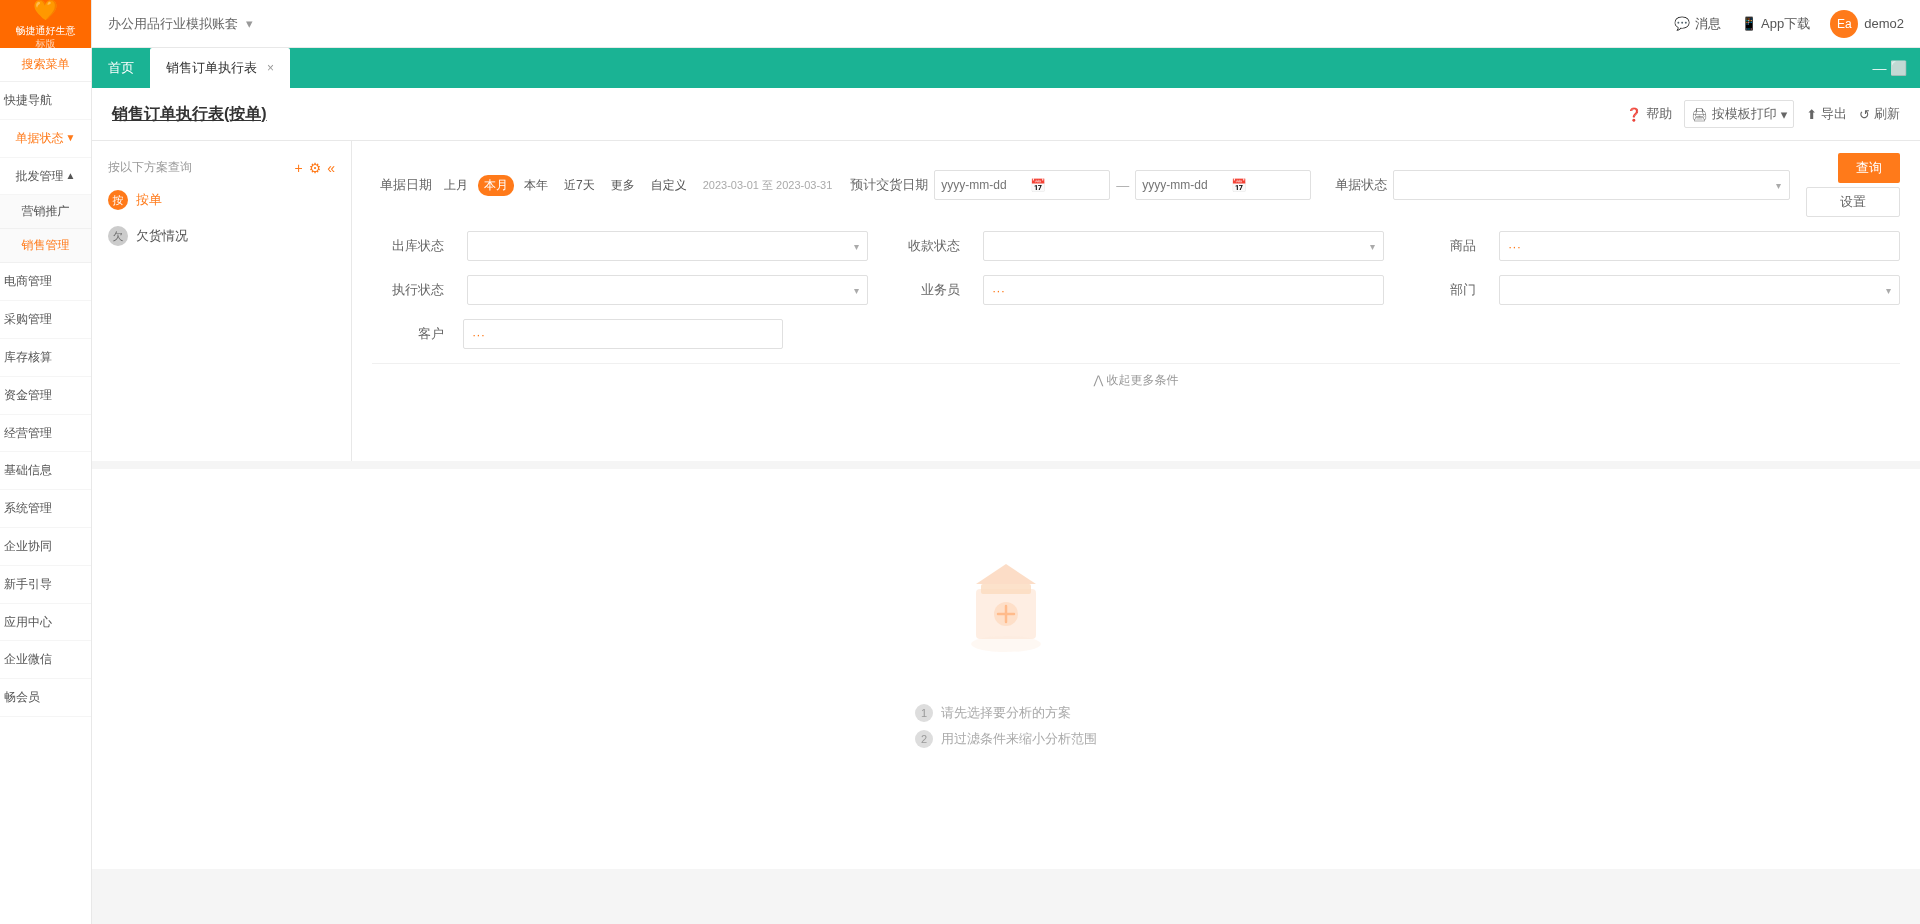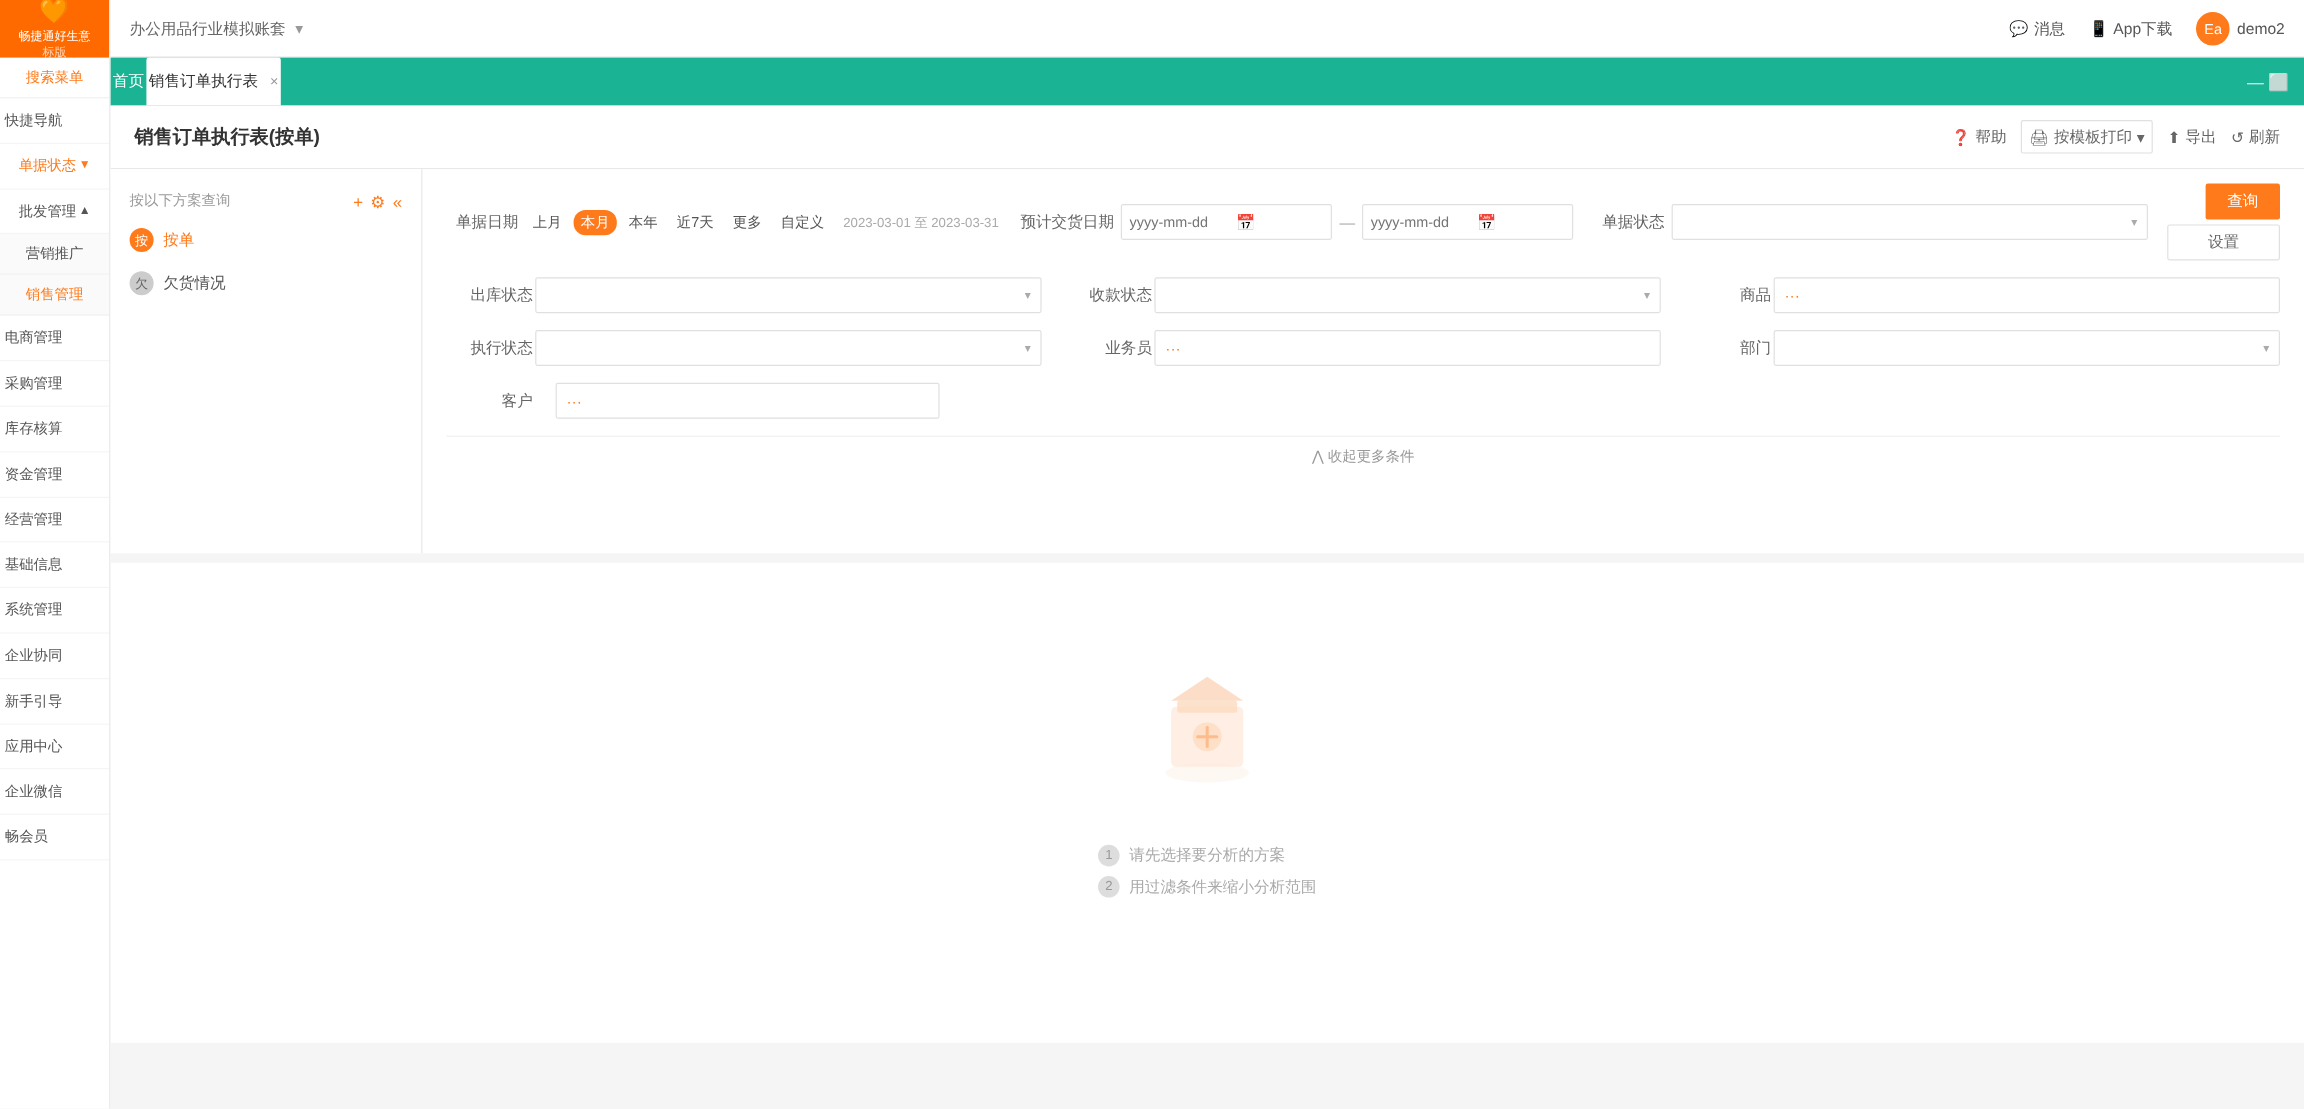--- a/index.html
+++ b/index.html
@@ -118,21 +118,21 @@
       background: #1ab394;
       display: flex;
       align-items: center;
       padding: 0 0;
       flex-shrink: 0;
     }
     .tab {
       height: 40px;
       display: flex;
       align-items: center;
-      padding: 0 2px;
+      padding: 0 16px;
       font-size: 13px;
       cursor: pointer;
       color: rgba(255,255,255,0.85);
       gap: 6px;
     }
     .tab.home { color: #fff; }
     .tab.active {
       background: #fff;
       color: #333;
       border-radius: 2px 2px 0 0;
@@ -167,20 +167,21 @@
       padding: 12px 20px;
       display: flex;
       align-items: center;
       justify-content: space-between;
       border-bottom: 1px solid #e8e8e8;
     }
     .page-title {
       font-size: 16px;
       font-weight: bold;
       color: #333;
+      text-decoration: underline;
     }
     .page-header-actions {
       display: flex;
       align-items: center;
       gap: 12px;
       font-size: 13px;
       color: #666;
     }
     .page-header-actions .action-btn {
       display: flex;
@@ -286,21 +287,21 @@
     }
 
     .filter-three-col {
       display: grid;
       grid-template-columns: 1fr 1fr 1fr;
       gap: 10px 20px;
     }
     .filter-field {
       display: flex;
       align-items: center;
-      gap: 2px;
+      gap: 23px;
     }
     .field-label {
       width: 72px;
       text-align: right;
       color: #666;
       font-size: 13px;
       flex-shrink: 0;
     }
     .field-select {
       flex: 1;

